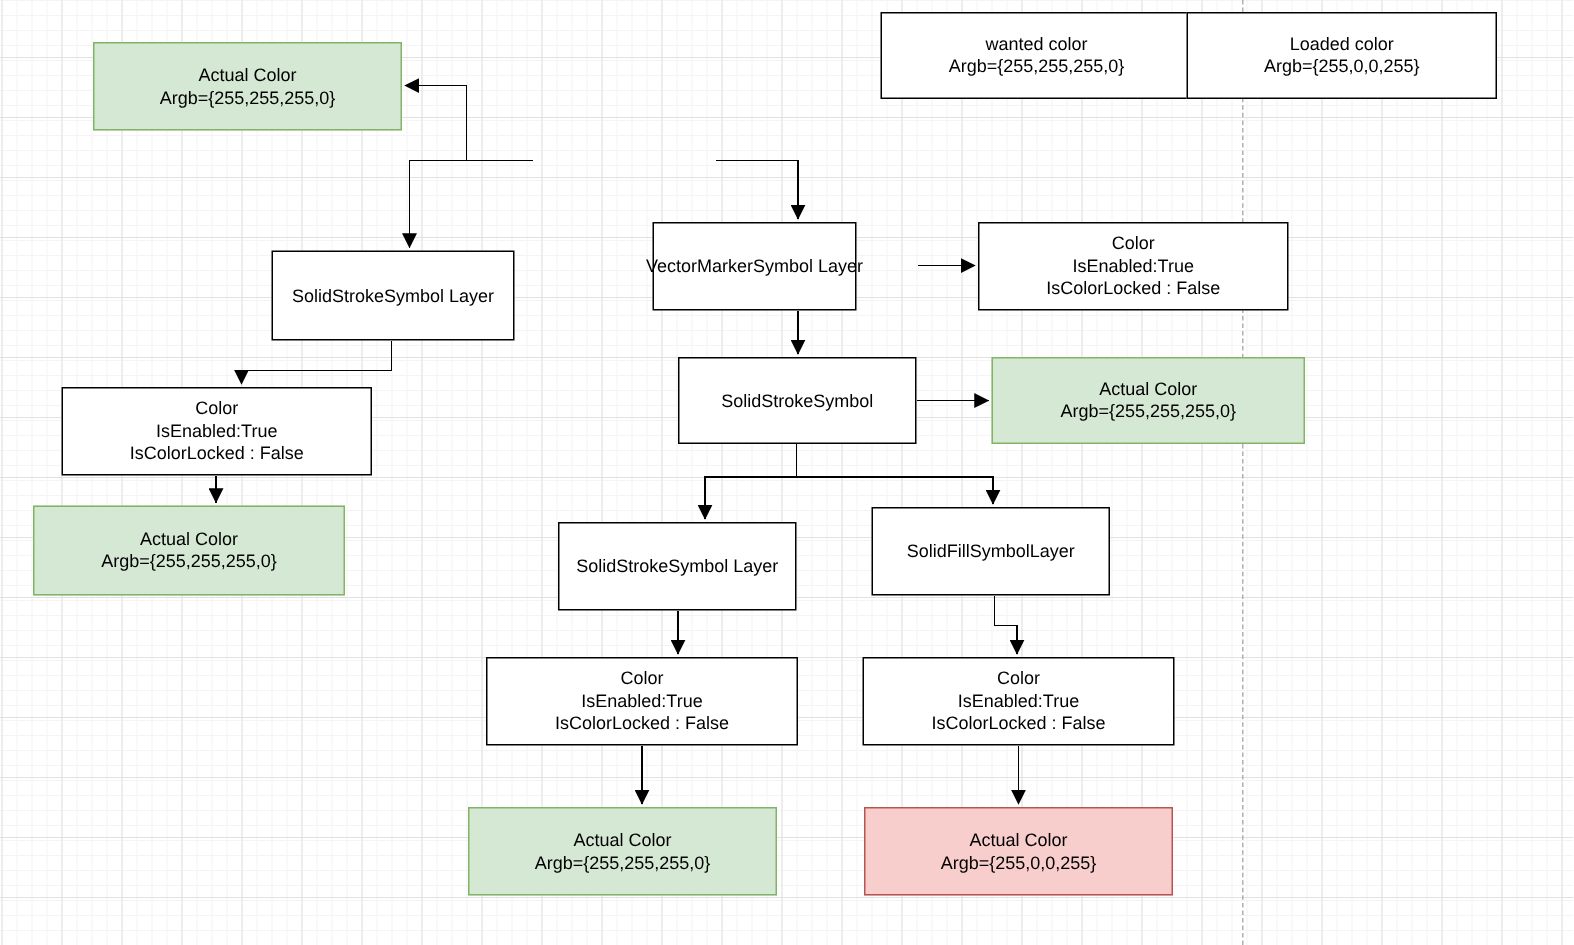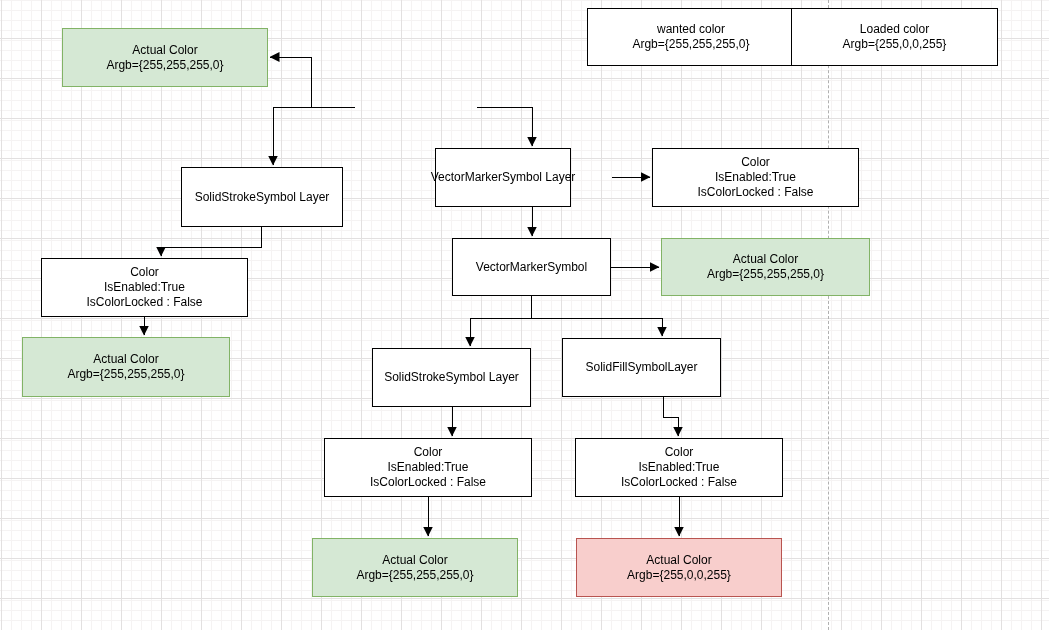--- a/index.html
+++ b/index.html
@@ -93,39 +93,39 @@
       </div>
       <div class="node" style="left: 435px; top: 148px; width: 136px; height: 59px; background: rgb(255, 255, 255); border-color: rgb(0, 0, 0); text-align: center;">
         <span>VectorMarkerSymbol Layer</span>
       </div>
       <div class="node" style="left: 652px; top: 148px; width: 207px; height: 59px; background: rgb(255, 255, 255); border-color: rgb(0, 0, 0);">
         <span>Color</span>
         <span>IsEnabled:True</span>
         <span>IsColorLocked : False</span>
       </div>
       <div class="node" style="left: 452px; top: 238px; width: 159px; height: 58px; background: rgb(255, 255, 255); border-color: rgb(0, 0, 0);">
-        <span>VectorMarkerSymbol</span>
+        <span>SolidStrokeSymbol</span>
       </div>
       <div class="node" style="left: 661px; top: 238px; width: 209px; height: 58px; background: rgb(213, 232, 212); border-color: rgb(130, 179, 102);">
         <span>Actual Color</span>
         <span>Argb={255,255,255,0}</span>
       </div>
       <div class="node" style="left: 41px; top: 258px; width: 207px; height: 59px; background: rgb(255, 255, 255); border-color: rgb(0, 0, 0);">
         <span>Color</span>
         <span>IsEnabled:True</span>
         <span>IsColorLocked : False</span>
       </div>
       <div class="node" style="left: 22px; top: 337px; width: 208px; height: 60px; background: rgb(213, 232, 212); border-color: rgb(130, 179, 102);">
         <span>Actual Color</span>
         <span>Argb={255,255,255,0}</span>
       </div>
       <div class="node" style="left: 372px; top: 348px; width: 159px; height: 59px; background: rgb(255, 255, 255); border-color: rgb(0, 0, 0);">
         <span>SolidStrokeSymbol Layer</span>
       </div>
-      <div class="node" style="left: 562px; top: 338px; width: 159px; height: 59px; background: rgb(255, 255, 255); border-color: rgb(0, 0, 0);">
+      <div class="node" style="left: 581px; top: 338px; width: 159px; height: 59px; background: rgb(255, 255, 255); border-color: rgb(0, 0, 0);">
         <span>SolidFillSymbolLayer</span>
       </div>
       <div class="node" style="left: 324px; top: 438px; width: 208px; height: 59px; background: rgb(255, 255, 255); border-color: rgb(0, 0, 0);">
         <span>Color</span>
         <span>IsEnabled:True</span>
         <span>IsColorLocked : False</span>
       </div>
       <div class="node" style="left: 575px; top: 438px; width: 208px; height: 59px; background: rgb(255, 255, 255); border-color: rgb(0, 0, 0);">
         <span>Color</span>
         <span>IsEnabled:True</span>

